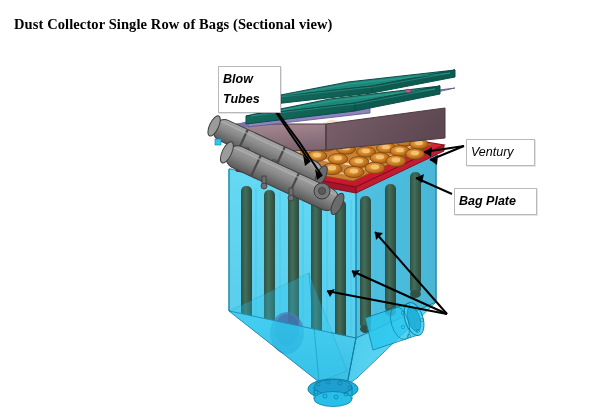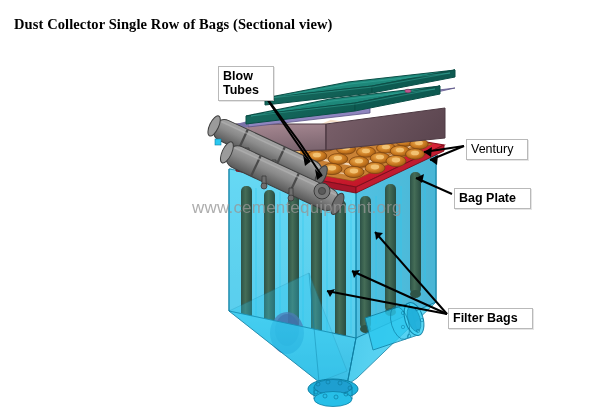--- a/index.html
+++ b/index.html
@@ -36,24 +36,25 @@
     height: 420px;
   }
   .callout {
     position: absolute;
     background: #ffffff;
     border: 1px solid #b9b9b9;
     box-shadow: 1px 1px 0 rgba(0,0,0,0.10);
     font-family: "Liberation Sans", sans-serif;
     font-weight: bold;
     font-size: 12.5px;
-    line-height: 14px;
+    line-height: 20px;
     color: #000000;
-    padding: 2px 14px 3px 4px;
+    padding: 2px 20px 3px 4px;
     white-space: pre-line;
+    font-style: italic;
   }
   .callout.thin {
     font-weight: normal;
     font-size: 12.5px;
   }
   #cl-blow   { left: 218px; top: 66px;  }
   #cl-vent   { left: 466px; top: 139px; }
   #cl-plate  { left: 454px; top: 188px; }
   #cl-bags   { left: 448px; top: 308px; }
   #watermark {
@@ -459,17 +460,15 @@
 
   </svg>
 
   <div class="callout" id="cl-blow">Blow
 Tubes</div>
 
   <div class="callout thin" id="cl-vent">Ventury</div>
 
   <div class="callout" id="cl-plate">Bag Plate</div>
 
-  <div class="callout" id="cl-bags">Filter Bags</div>
-
-  <div id="watermark">www.cementequipment.org</div>
+
 
 </div>
 
 </body></html>

